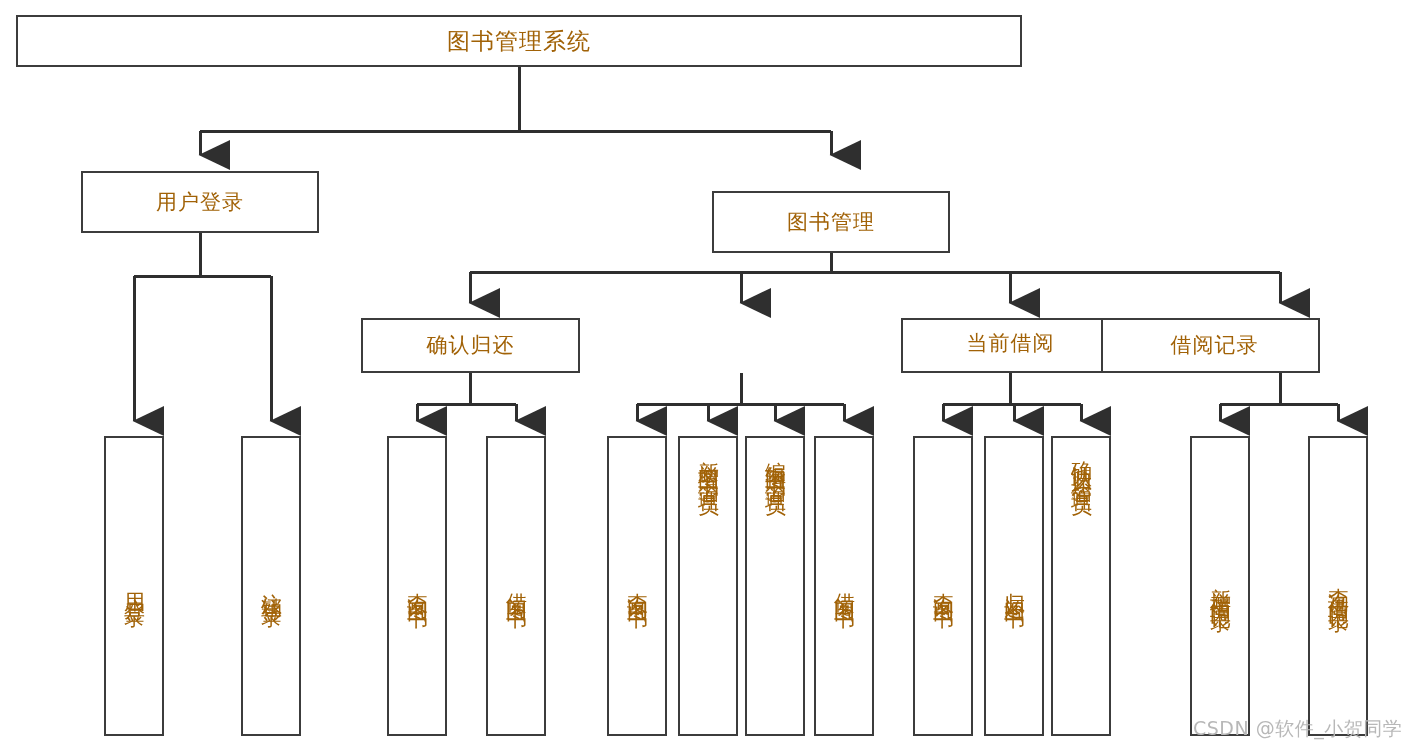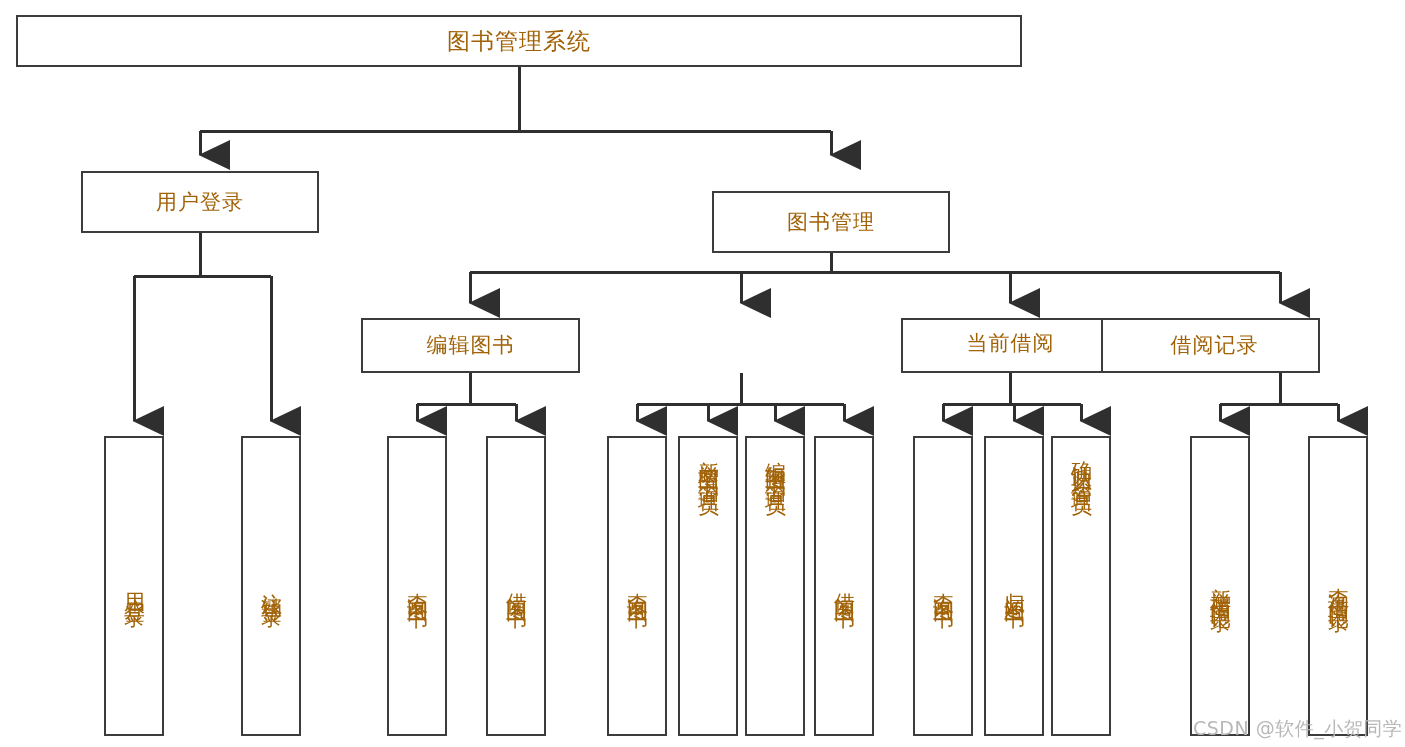--- a/index.html
+++ b/index.html
@@ -140,21 +140,21 @@
 
   <div class="node horiz" style="left:81px; top:171px; width:238px; height:62px;">
     <span class="label">用户登录</span>
   </div>
 
   <div class="node horiz" style="left:712px; top:171px; width:238px; height:62px;margin-top:20px;">
     <span class="label">图书管理</span>
   </div>
 
   <div class="node horiz" style="left:361px; top:318px; width:219px; height:55px;">
-    <span class="label">编辑图书</span>
+    <span class="label">确认归还</span>
   </div>
 
 
   <div class="node horiz" style="left:901px; top:318px; width:219px; height:55px;font-family:Liberation Mono, monospace;">
     <span class="label">当前借阅</span>
   </div>
 
   <div class="node horiz" style="left:1101px; top:318px; width:219px; height:55px;padding-left:8px;">
     <span class="label">借阅记录</span>
   </div>

